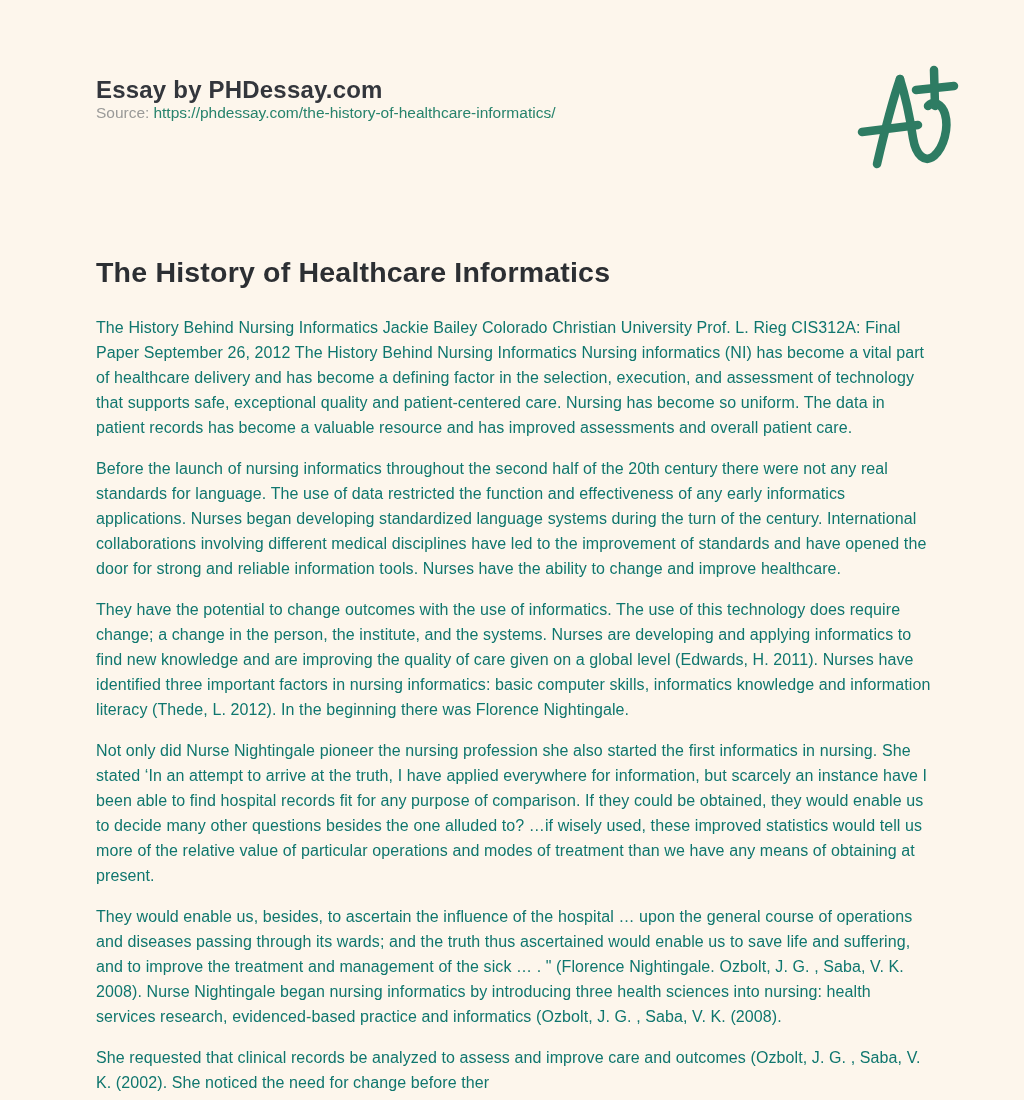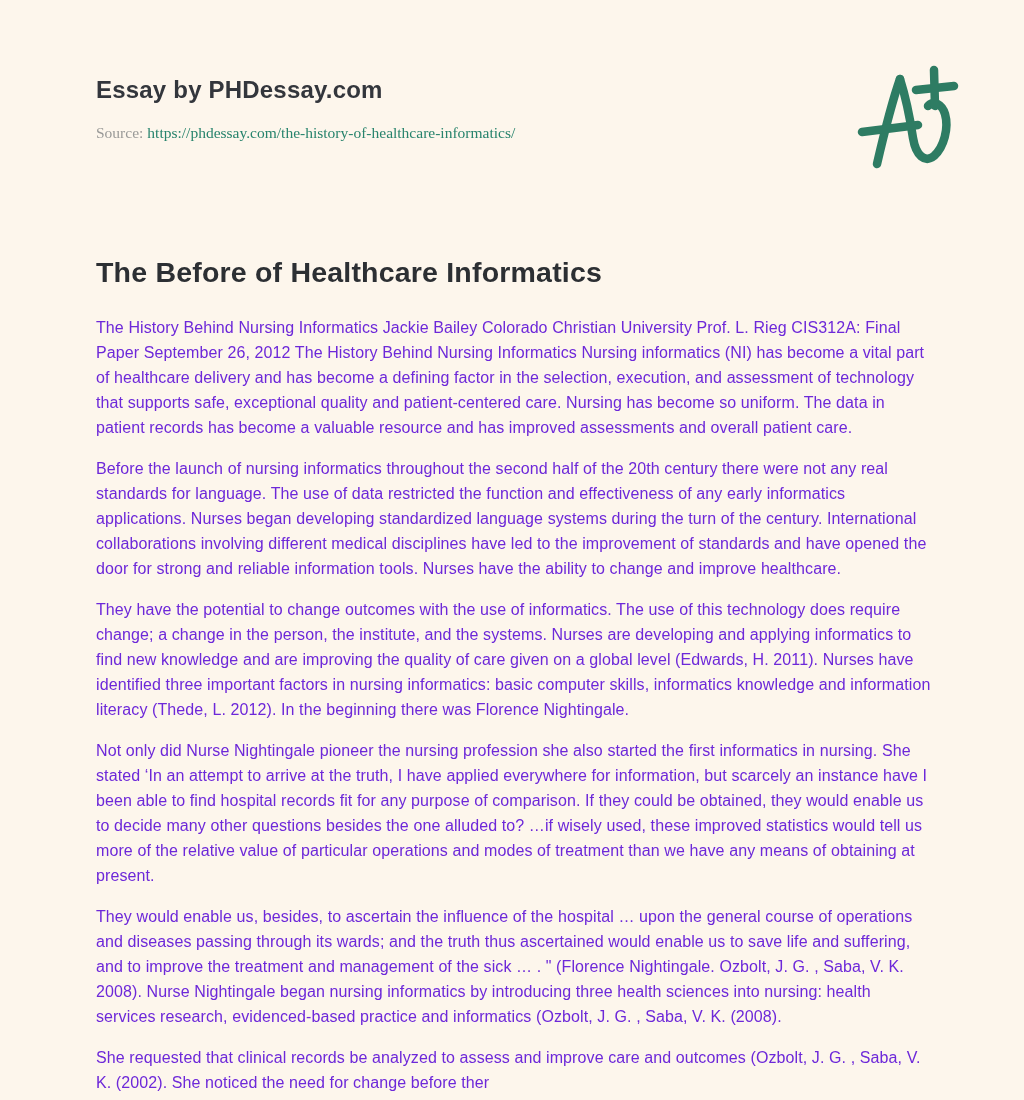--- a/index.html
+++ b/index.html
@@ -22,24 +22,22 @@
     justify-content: space-between;
     align-items: flex-start;
   }
   .site-title {
     font-size: 24px;
     font-weight: 700;
     color: #33363c;
     letter-spacing: 0.2px;
   }
   .source-line {
-    margin-top: 20px;
     font-size: 15.5px;
     color: #9a9a98;
-    font-family: Liberation Serif, serif;
   }
   .source-url {
     color: #27836c;
     text-decoration: none;
     margin-left: 4px;
   }
   .logo {
     width: 112px;
     height: 114px;
     margin-top: -18px;
@@ -52,21 +50,21 @@
     font-weight: 700;
     color: #2c2f33;
     letter-spacing: 0.2px;
   }
   .article-body {
     margin-top: 26px;
   }
   .article-body p {
     font-size: 16px;
     line-height: 25px;
-    color: #6d28d9;
+    color: #0f766e;
     letter-spacing: 0.1px;
     margin-bottom: 16px;
     max-width: 836px;
   }
 </style>
 </head>
 <body>
 
 <div class="page">
 
@@ -85,21 +83,21 @@
       <path d="M 50 21 C 56 40 60 60 63 80 C 66 98 75 105 84 98 C 94 89 99 70 95 56 C 92 46 84 42 78 48"></path>
 
       <path d="M 12 74 L 68 67"></path>
 
       <path d="M 66 32 L 104 28"></path>
 
       <path d="M 84 12 L 85 48"></path>
     </svg>
   </div>
 
-  <h1 class="article-title">The Before of Healthcare Informatics</h1>
+  <h1 class="article-title">The History of Healthcare Informatics</h1>
 
   <div class="article-body">
     <p>The History Behind Nursing Informatics Jackie Bailey Colorado Christian University Prof. L. Rieg CIS312A: Final Paper September 26, 2012 The History Behind Nursing Informatics Nursing informatics (NI) has become a vital part of healthcare delivery and has become a defining factor in the selection, execution, and assessment of technology that supports safe, exceptional quality and patient-centered care. Nursing has become so uniform. The data in patient records has become a valuable resource and has improved assessments and overall patient care.</p>
     <p>Before the launch of nursing informatics throughout the second half of the 20th century there were not any real standards for language. The use of data restricted the function and effectiveness of any early informatics applications. Nurses began developing standardized language systems during the turn of the century. International collaborations involving different medical disciplines have led to the improvement of standards and have opened the door for strong and reliable information tools. Nurses have the ability to change and improve healthcare.</p>
     <p>They have the potential to change outcomes with the use of informatics. The use of this technology does require change; a change in the person, the institute, and the systems. Nurses are developing and applying informatics to find new knowledge and are improving the quality of care given on a global level (Edwards, H. 2011). Nurses have identified three important factors in nursing informatics: basic computer skills, informatics knowledge and information literacy (Thede, L. 2012). In the beginning there was Florence Nightingale.</p>
     <p>Not only did Nurse Nightingale pioneer the nursing profession she also started the first informatics in nursing. She stated ‘In an attempt to arrive at the truth, I have applied everywhere for information, but scarcely an instance have I been able to find hospital records fit for any purpose of comparison. If they could be obtained, they would enable us to decide many other questions besides the one alluded to? …if wisely used, these improved statistics would tell us more of the relative value of particular operations and modes of treatment than we have any means of obtaining at present.</p>
     <p>They would enable us, besides, to ascertain the influence of the hospital … upon the general course of operations and diseases passing through its wards; and the truth thus ascertained would enable us to save life and suffering, and to improve the treatment and management of the sick … . " (Florence Nightingale. Ozbolt, J. G. , Saba, V. K. 2008). Nurse Nightingale began nursing informatics by introducing three health sciences into nursing: health services research, evidenced-based practice and informatics (Ozbolt, J. G. , Saba, V. K. (2008).</p>
     <p>She requested that clinical records be analyzed to assess and improve care and outcomes (Ozbolt, J. G. , Saba, V. K. (2002). She noticed the need for change before ther</p>
   </div>
 

